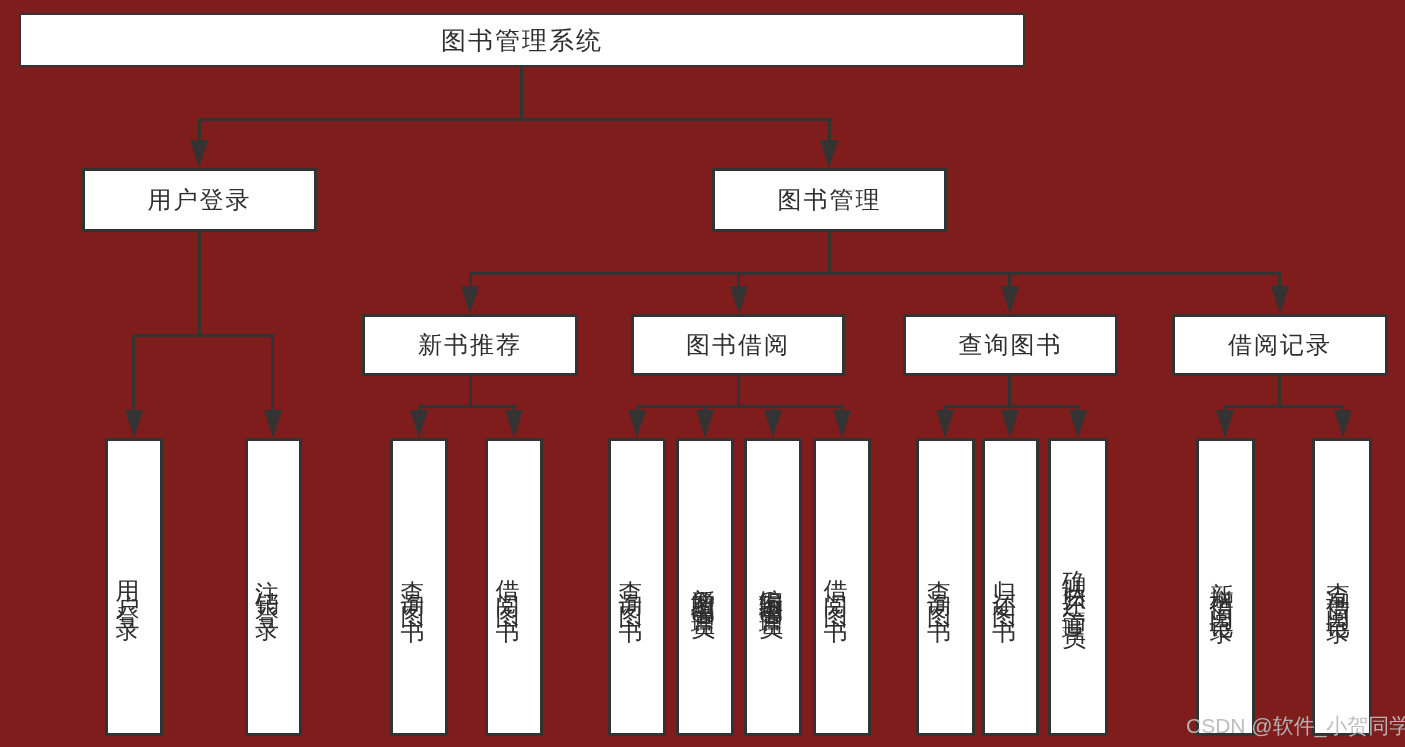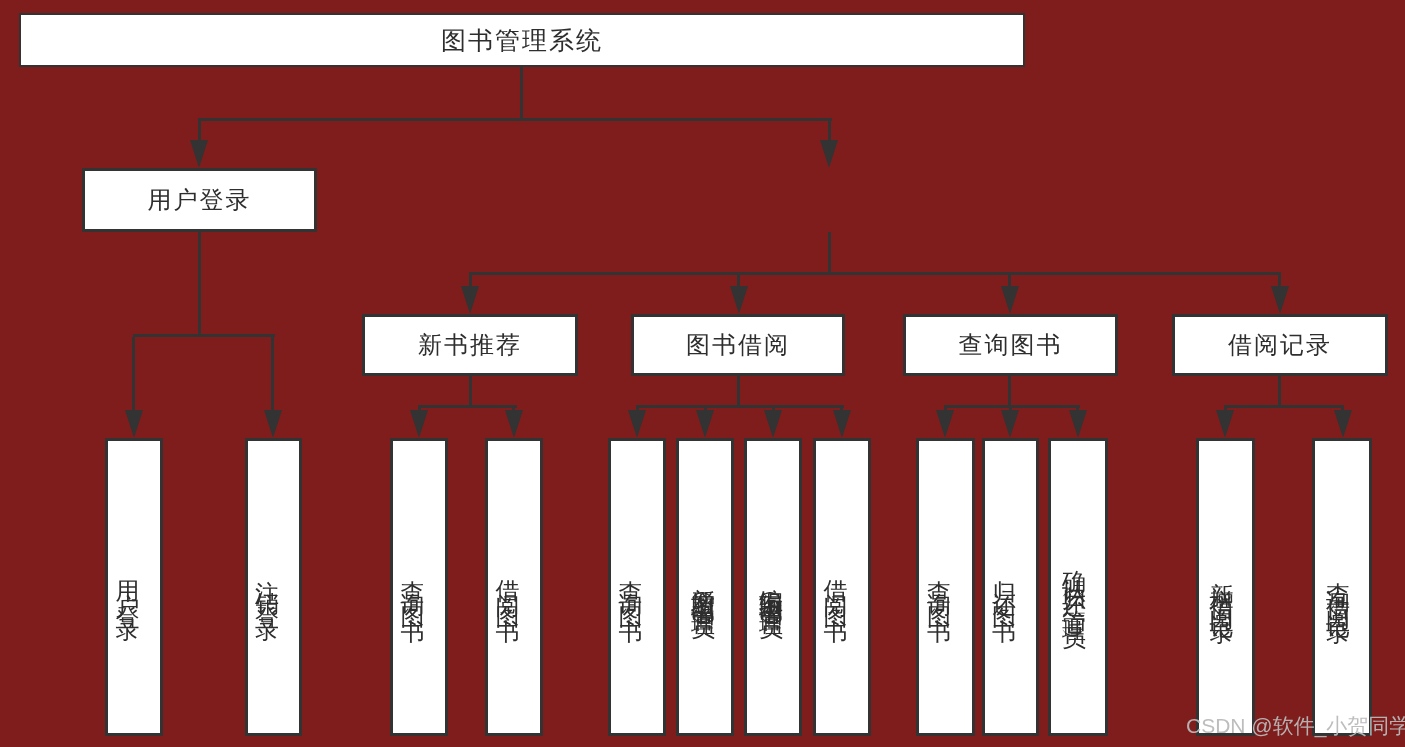--- a/index.html
+++ b/index.html
@@ -62,20 +62,23 @@
 <body>
 
 <div id="canvas">
 
   <div class="node root" style="left:19px;top:13px;width:1006px;height:54px;">
     <span class="hlabel">图书管理系统</span>
   </div>
 
   <div class="node" style="left:82px;top:168px;width:235px;height:64px;">
     <span class="hlabel">用户登录</span>
+  </div>
+  <div class="node" style="left:712px;top:168px;width:235px;height:64px;">
+    <span class="hlabel">图书管理</span>
   </div>
 
   <div class="node" style="left:631px;top:314px;width:214px;height:62px;">
     <span class="hlabel">图书借阅</span>
   </div>
   <div class="node" style="left:362px;top:314px;width:216px;height:62px;">
     <span class="hlabel">新书推荐</span>
   </div>
   <div class="node" style="left:903px;top:314px;width:215px;height:62px;">
     <span class="hlabel">查询图书</span>

